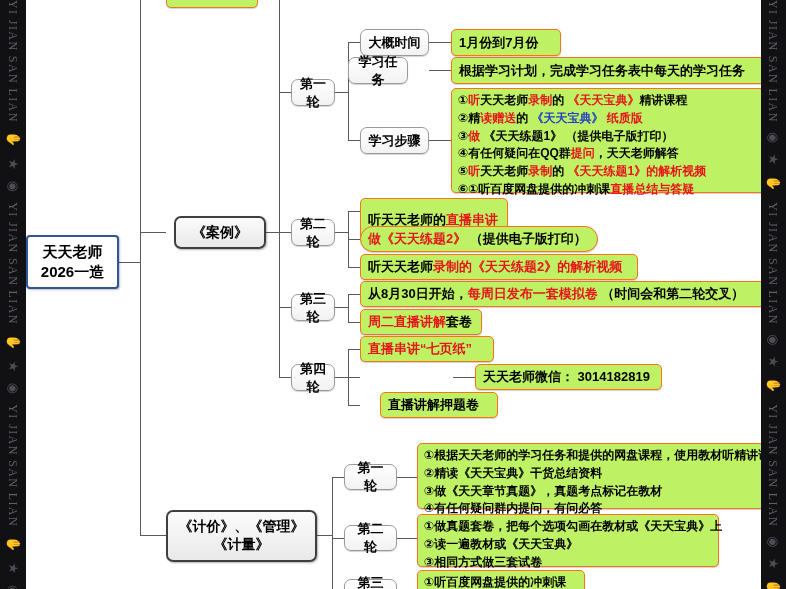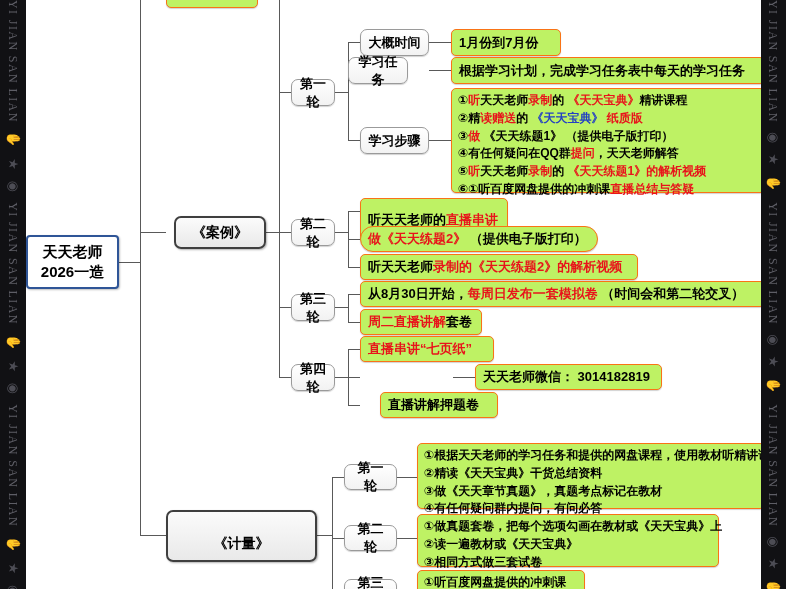--- a/index.html
+++ b/index.html
@@ -215,21 +215,21 @@
       <span>2026一造</span>
     </span>
   </div>
 
   <div class="node branch center" style="left:166px; top:216px; width:92px; height:33px;margin-left:8px;">
     <span class="pad">《案例》</span>
   </div>
 
   <div class="node branch center" style="left:166px; top:510px; width:151px; height:52px;">
     <span class="pad">
-      <br>
+      <span>《计价》、《管理》</span><br>
       <span>《计量》</span>
     </span>
   </div>
 
   <div class="node round center" style="left:291px; top:79px; width:44px; height:27px;">
     <span class="pad">第一轮</span>
   </div>
   <div class="node round center" style="left:291px; top:219px; width:44px; height:27px;">
     <span class="pad">第二轮</span>
   </div>

